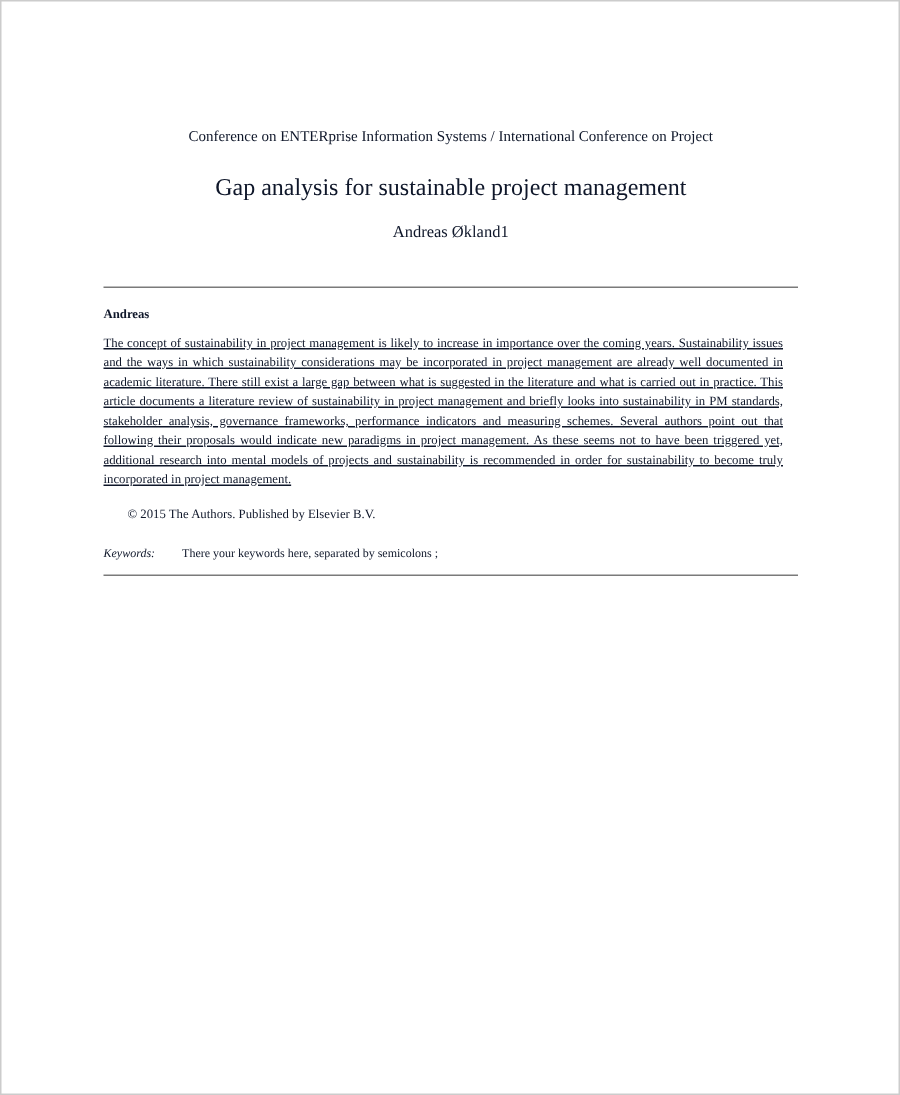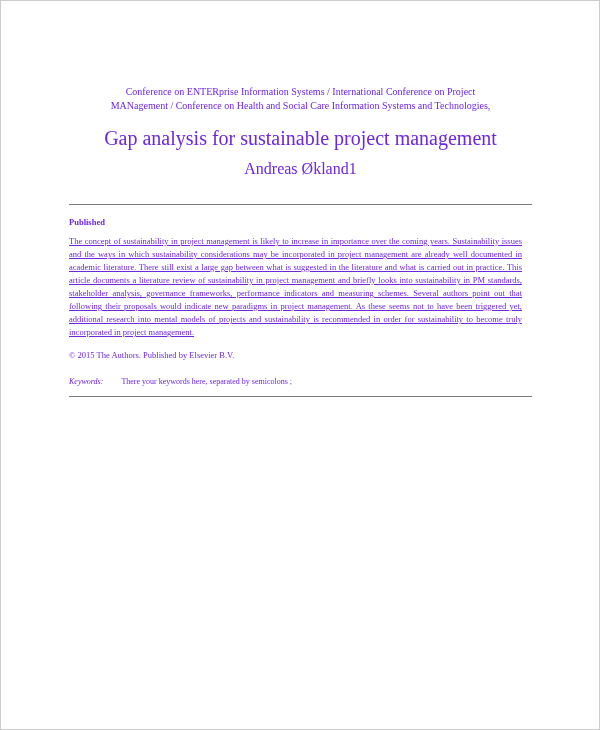--- a/index.html
+++ b/index.html
@@ -8,46 +8,46 @@
     background: #ffffff;
   }
   .page {
     position: relative;
     width: 600px;
     height: 730px;
     box-sizing: border-box;
     background: #ffffff;
     border: 1px solid #cccccc;
     font-family: "Liberation Serif", serif;
-    color: #6d28d9;
+    color: #0f172a;
     overflow: hidden;
   }
   .content {
     box-sizing: border-box;
     padding: 84px 67px 0 68px;
   }
   .conf-header {
     text-align: center;
     font-size: 10px;
     line-height: 13.5px;
     margin: 0;
   }
   .conf-header .line {
     display: block;
   }
   .paper-title {
     text-align: center;
-    font-size: 20px;
+    font-size: 16px;
     font-weight: normal;
     line-height: 19px;
     margin: 17px 0 0 0;
   }
   .author {
     text-align: center;
-    font-size: 16px;
+    font-size: 11px;
     line-height: 13px;
     margin: 14px 0 0 0;
   }
   .affiliation {
     text-align: center;
     font-style: italic;
     font-size: 7.5px;
     line-height: 9px;
     margin: 7px 0 0 0;
   }
@@ -67,52 +67,51 @@
   .abstract-body {
     font-size: 8.5px;
     line-height: 13px;
     text-align: justify;
     margin: 8px 10px 0 0;
     text-decoration: underline;
   }
   .copyright {
     font-size: 8.5px;
     line-height: 13px;
-    margin: 10px 0 0 0;
+    margin: 10px 0 0 16px;
   }
   .copyright .line { display: block; }
   .keywords {
     font-size: 8px;
     line-height: 10px;
     margin: 15px 0 0 0;
   }
   .keywords .kw-label {
     font-style: italic;
     margin-right: 18px;
   }
 </style>
 </head>
 <body>
 
 <div class="page">
   <div class="content">
 
     <p class="conf-header">
       <span class="line">Conference on ENTERprise Information Systems / International Conference on Project</span>
-      <span class="line">MANagement / Conference on Health and Social Care Information Systems and Technologies,</span>
     </p>
 
     <h1 class="paper-title">Gap analysis for sustainable project management</h1>
 
     <p class="author">Andreas Økland1</p>
 
 
     <hr class="rule rule-top">
 
-    <p class="abstract-heading">Published</p>
+    <p class="abstract-heading">Andreas</p>
 
     <p class="abstract-body">The concept of sustainability in project management is likely to increase in importance over the coming years. Sustainability issues and the ways in which sustainability considerations may be incorporated in project management are already well documented in academic literature. There still exist a large gap between what is suggested in the literature and what is carried out in practice. This article documents a literature review of sustainability in project management and briefly looks into sustainability in PM standards, stakeholder analysis, governance frameworks, performance indicators and measuring schemes. Several authors point out that following their proposals would indicate new paradigms in project management. As these seems not to have been triggered yet, additional research into mental models of projects and sustainability is recommended in order for sustainability to become truly incorporated in project management.</p>
 
     <p class="copyright">
       <span class="line">© 2015 The Authors. Published by Elsevier B.V.</span>
     </p>
 
     <p class="keywords">
       <span class="kw-label">Keywords:</span><span>There your keywords here, separated by semicolons ;</span>
     </p>

